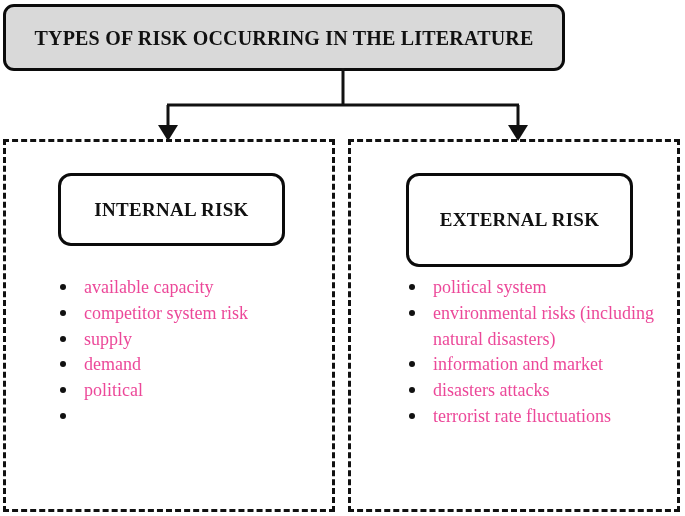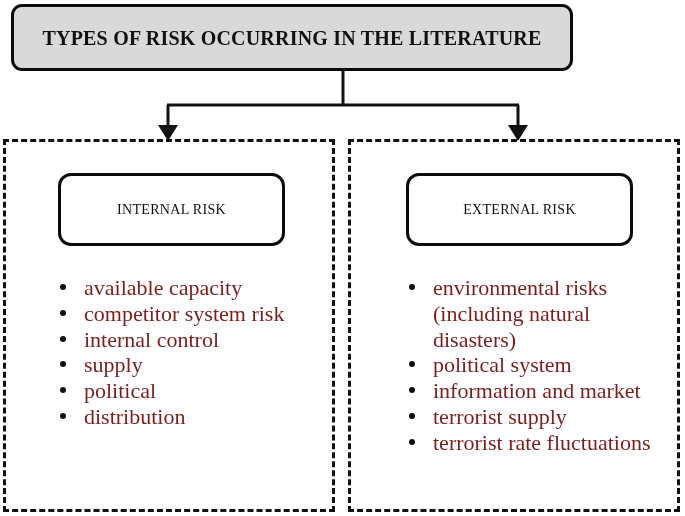--- a/index.html
+++ b/index.html
@@ -28,21 +28,20 @@
     top: 4px;
     width: 562px;
     height: 67px;
     box-sizing: border-box;
     background: #d9d9d9;
     border: 3px solid #0b0b0b;
     border-radius: 11px;
     display: flex;
     align-items: center;
     justify-content: center;
-    margin-left: 8px;
   }
   .title-text {
     font-size: 20px;
     font-weight: bold;
     letter-spacing: 0.2px;
     text-align: center;
     line-height: 1.1;
     color: #111111;
     white-space: nowrap;
   }
@@ -90,25 +89,25 @@
   .cat-box-left {
     left: 52px;
     top: 31px;
     width: 227px;
     height: 73px;
   }
   .cat-box-right {
     left: 55px;
     top: 31px;
     width: 227px;
-    height: 73px;
+    height: 94px;
   }
   .cat-label {
-    font-size: 14px;
-    font-weight: normal;
+    font-size: 19px;
+    font-weight: bold;
     letter-spacing: 0.3px;
     color: #111111;
     white-space: nowrap;
   }
 
   
   .risk-list {
     position: absolute;
     margin: 0;
     padding: 0;
@@ -120,23 +119,23 @@
     width: 262px;
   }
   .risk-list-right {
     left: 53px;
     top: 133px;
     width: 272px;
   }
   .risk-item {
     position: relative;
     padding-left: 29px;
-    font-size: 22px;
+    font-size: 18px;
     line-height: 25.8px;
-    color: #7f1d1d;
+    color: #ec4899;
   }
   .risk-item .bullet {
     position: absolute;
     left: 5px;
     top: 9px;
     width: 6px;
     height: 6px;
     border-radius: 50%;
     background: #111111;
   }
@@ -174,57 +173,56 @@
       <li class="risk-item">
         <span class="bullet"></span>
         <span class="txt">available capacity</span>
       </li>
       <li class="risk-item">
         <span class="bullet"></span>
         <span class="txt">competitor system risk</span>
       </li>
       <li class="risk-item">
         <span class="bullet"></span>
-        <span class="txt">internal control</span>
-      </li>
-      <li class="risk-item">
-        <span class="bullet"></span>
         <span class="txt">supply</span>
       </li>
       <li class="risk-item">
         <span class="bullet"></span>
+        <span class="txt">demand</span>
+      </li>
+      <li class="risk-item">
+        <span class="bullet"></span>
         <span class="txt">political</span>
       </li>
       <li class="risk-item">
         <span class="bullet"></span>
-        <span class="txt">distribution</span>
       </li>
     </ul>
   </div>
 
   <div class="panel panel-right">
     <div class="cat-box cat-box-right">
       <span class="cat-label">EXTERNAL RISK</span>
     </div>
     <ul class="risk-list risk-list-right">
       <li class="risk-item">
         <span class="bullet"></span>
+        <span class="txt">political system</span>
+      </li>
+      <li class="risk-item">
+        <span class="bullet"></span>
         <span class="txt">environmental risks (including natural disasters)</span>
       </li>
       <li class="risk-item">
         <span class="bullet"></span>
-        <span class="txt">political system</span>
-      </li>
-      <li class="risk-item">
-        <span class="bullet"></span>
         <span class="txt">information and market</span>
       </li>
       <li class="risk-item">
         <span class="bullet"></span>
-        <span class="txt">terrorist supply</span>
+        <span class="txt">disasters attacks</span>
       </li>
       <li class="risk-item">
         <span class="bullet"></span>
         <span class="txt">terrorist rate fluctuations</span>
       </li>
     </ul>
   </div>
 
 </div>
 

